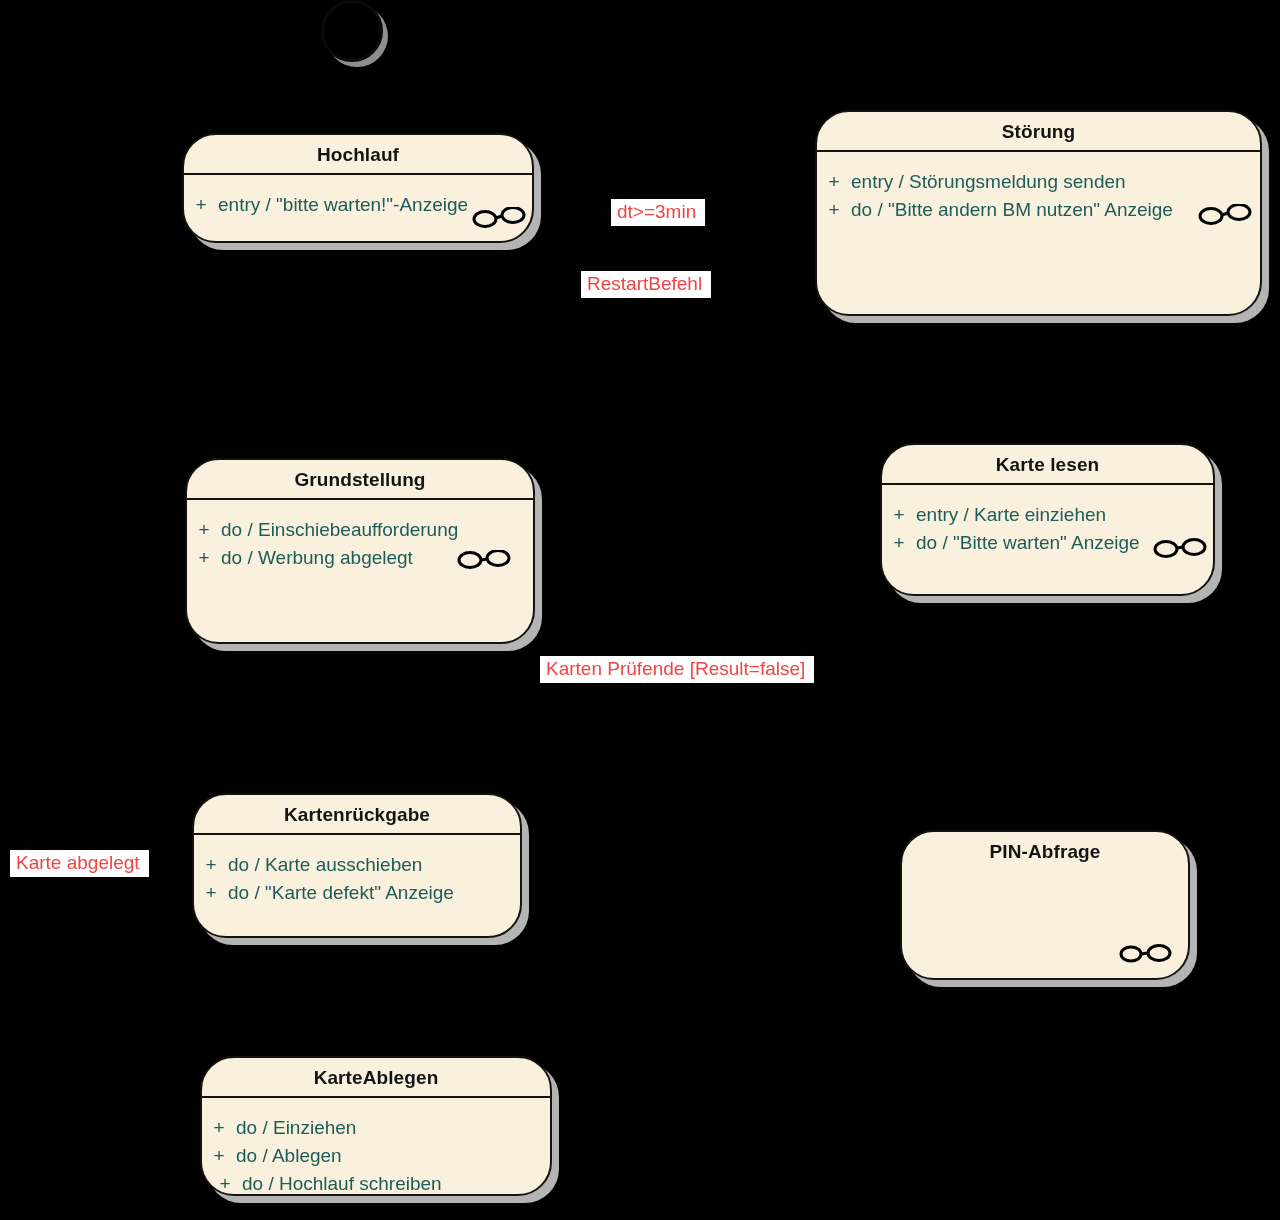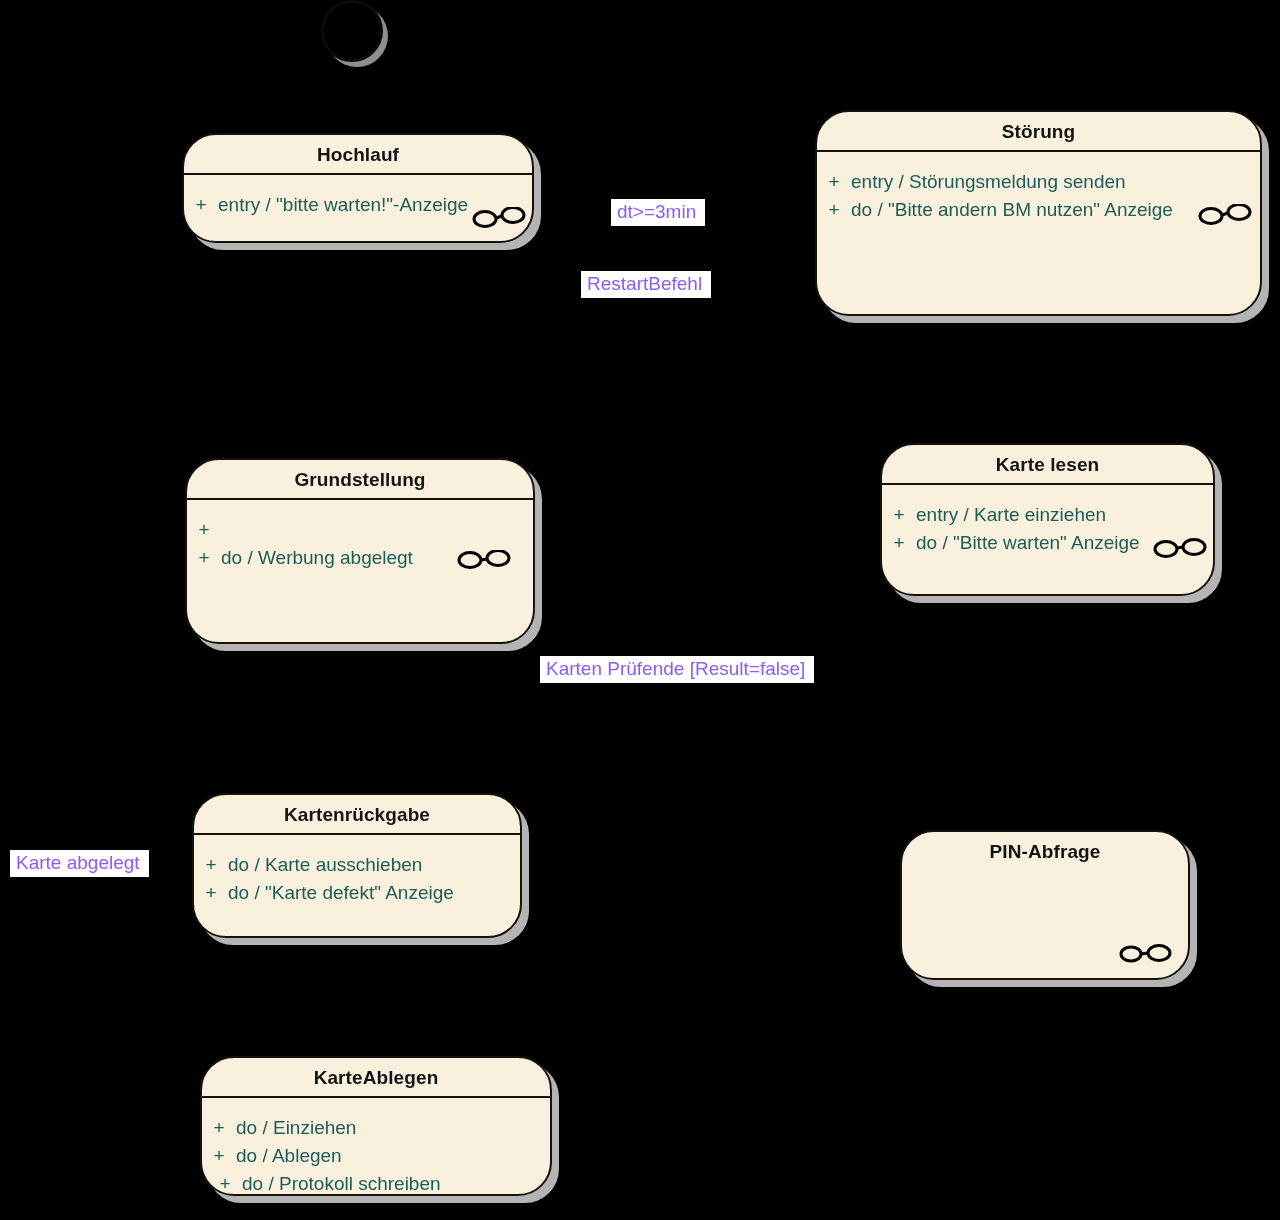--- a/index.html
+++ b/index.html
@@ -83,21 +83,21 @@
     border-radius: 50%;
     background: #000000;
     border: 3px solid #0b0b0b;
     box-shadow: 5px 5px 0 0 rgba(168,168,168,0.85);
   }
 
   
   .tlabel {
     position: absolute;
     background: #FFFFFF;
-    color: #8b5cf6;
+    color: #ef4444;
     font-size: 19px;
     line-height: 24px;
     padding: 1px 9px 2px 6px;
     white-space: nowrap;
     font-family: "Liberation Sans", "DejaVu Sans", sans-serif;
     text-align: right;
   }
 
   
   #edges {
@@ -168,20 +168,21 @@
       </svg>
     </div>
   </div>
 
   <div class="state" style="left:185px; top:458px; width:350px; height:186px;">
     <div class="title">Grundstellung</div>
     <div class="divider"></div>
     <div class="compartment">
       <div class="feature">
         <span class="vis">+</span>
+        <span class="sig">do / Einschiebeaufforderung</span>
       </div>
       <div class="feature">
         <span class="vis">+</span>
         <span class="sig">do / Werbung abgelegt</span>
       </div>
       <svg class="glasses" style="right:22px; top:50px;" viewBox="0 0 54 22">
         <ellipse cx="13" cy="10" rx="11" ry="7.5" fill="none" stroke="#000" stroke-width="3"></ellipse>
         <ellipse cx="41" cy="8" rx="11" ry="7.5" fill="none" stroke="#000" stroke-width="3"></ellipse>
         <line x1="24" y1="10" x2="30" y2="9" stroke="#000" stroke-width="3"></line>
       </svg>
@@ -241,21 +242,21 @@
       <div class="feature">
         <span class="vis">+</span>
         <span class="sig">do / Einziehen</span>
       </div>
       <div class="feature">
         <span class="vis">+</span>
         <span class="sig">do / Ablegen</span>
       </div>
       <div class="feature" style="margin-left:6px;">
         <span class="vis">+</span>
-        <span class="sig">do / Protokoll schreiben</span>
+        <span class="sig">do / Hochlauf schreiben</span>
       </div>
     </div>
   </div>
 
   <div class="tlabel" style="left:611px; top:199px;">dt&gt;=3min</div>
 
   <div class="tlabel" style="left:581px; top:271px;">RestartBefehl</div>
 
   <div class="tlabel" style="left:540px; top:656px;">Karten  Prüfende    [Result=false]</div>
 

